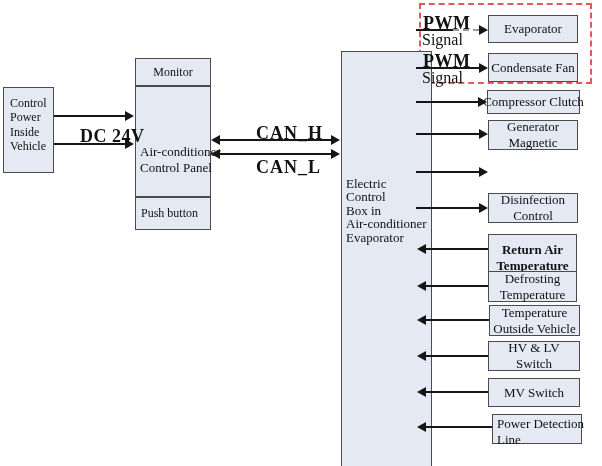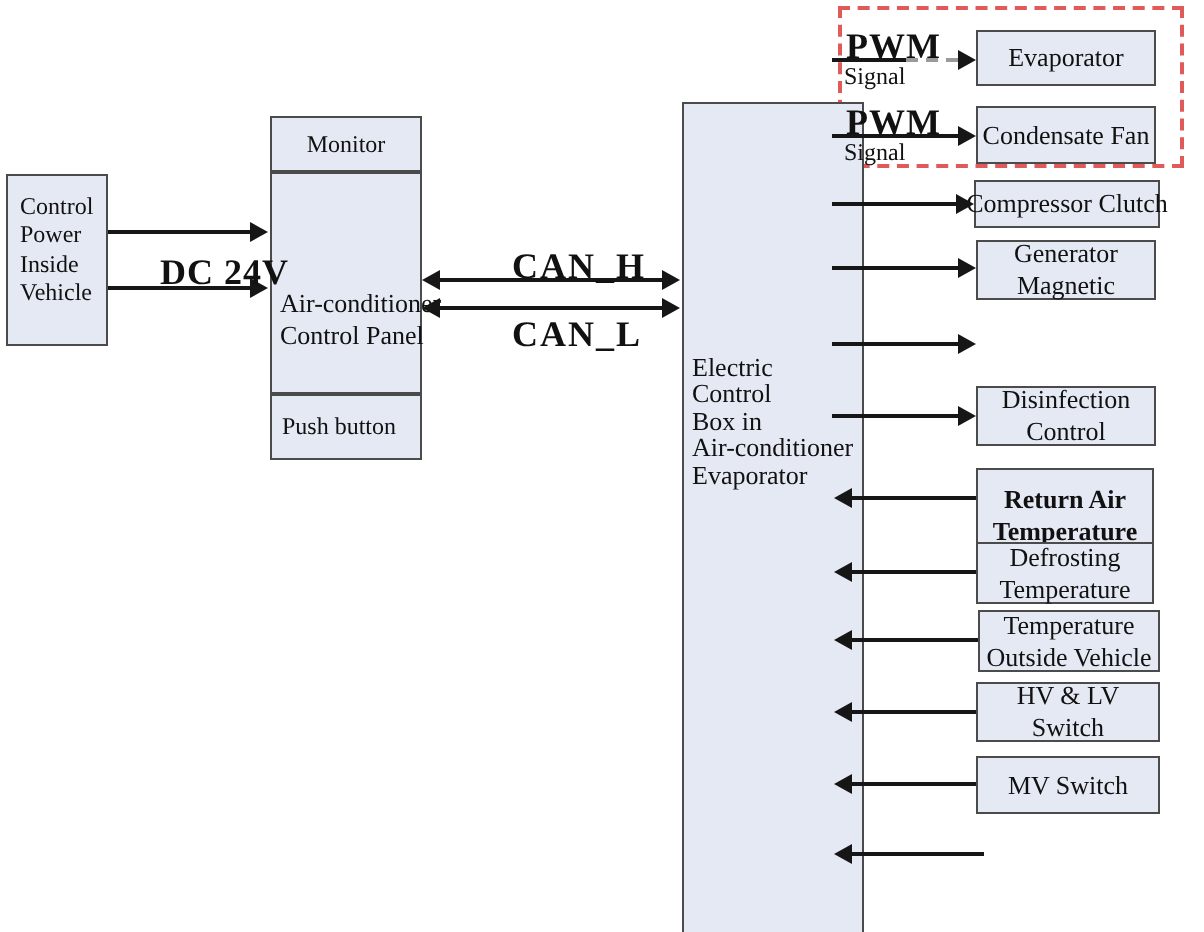--- a/index.html
+++ b/index.html
@@ -27,21 +27,21 @@
   .lft{justify-content:flex-start;text-align:left;padding-left:5px;}
   .hline{position:absolute;height:2px;background:var(--line-color);}
   .dashseg{position:absolute;height:0;border-top:2px dashed #9a9a9a;}
   .ah-r{position:absolute;width:0;height:0;
     border-top:5px solid transparent;border-bottom:5px solid transparent;
     border-left:9px solid var(--line-color);}
   .ah-l{position:absolute;width:0;height:0;
     border-top:5px solid transparent;border-bottom:5px solid transparent;
     border-right:9px solid var(--line-color);}
   .sig{position:absolute;font-weight:bold;font-size:18px;letter-spacing:0.5px;white-space:pre;}
-  .sig-sm{position:absolute;font-size:12px;white-space:pre;}
+  .sig-sm{position:absolute;font-size:16px;white-space:pre;}
   .dashed-group{
     position:absolute;box-sizing:border-box;
     border:2px dashed var(--dashed-border);background:transparent;
   }
 </style>
 </head>
 <body>
 
 <div id="canvas">
 
@@ -72,20 +72,22 @@
 Control</div>
   <div class="box" style="left:488px;top:234px;width:89px;height:48px;font-weight:bold;">Return Air
 Temperature</div>
   <div class="box" style="left:488px;top:271px;width:89px;height:31px;">Defrosting
 Temperature</div>
   <div class="box" style="left:489px;top:305px;width:91px;height:31px;">Temperature
 Outside Vehicle</div>
   <div class="box" style="left:488px;top:341px;width:92px;height:30px;">HV &amp; LV
 Switch</div>
   <div class="box" style="left:488px;top:378px;width:92px;height:29px;">MV Switch</div>
+  <div class="box tl" style="left:492px;top:414px;width:90px;height:30px;padding:1px 0 0 4px;">Power Detection
+Line</div>
 
   <div>
     <div class="hline" style="left:54px;top:115px;width:72px;"></div>
     <div class="ah-r" style="left:125px;top:111px;"></div>
   </div>
   <div>
     <div class="hline" style="left:54px;top:143px;width:72px;"></div>
     <div class="ah-r" style="left:125px;top:139px;"></div>
   </div>
   <div class="sig" style="left:80px;top:126px;">DC 24V</div>

